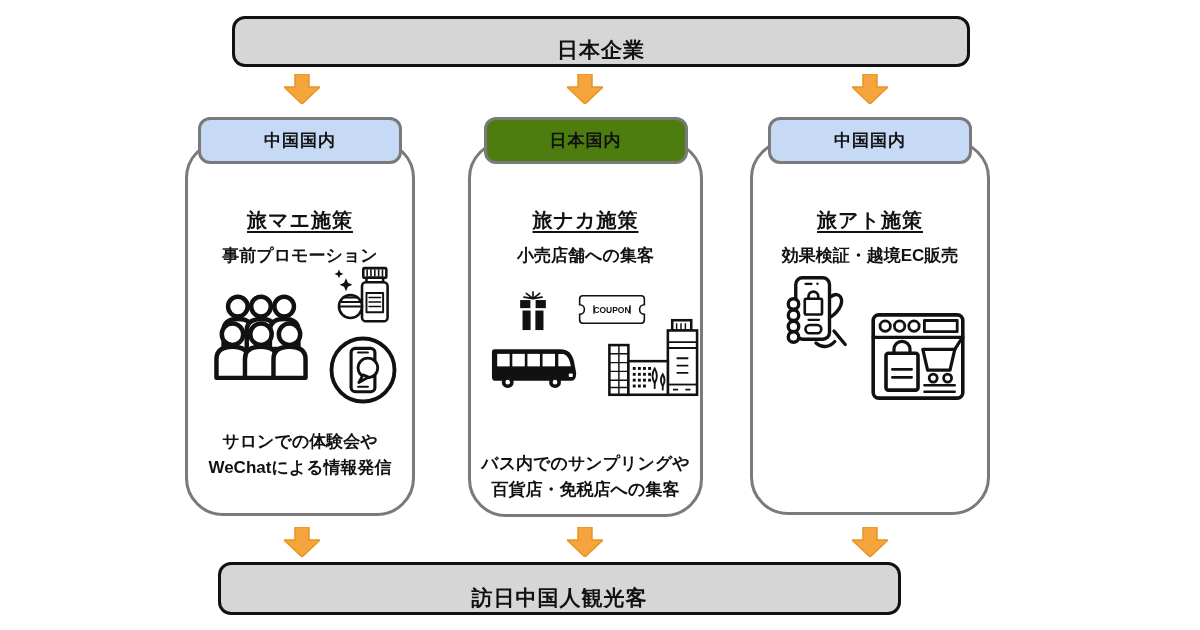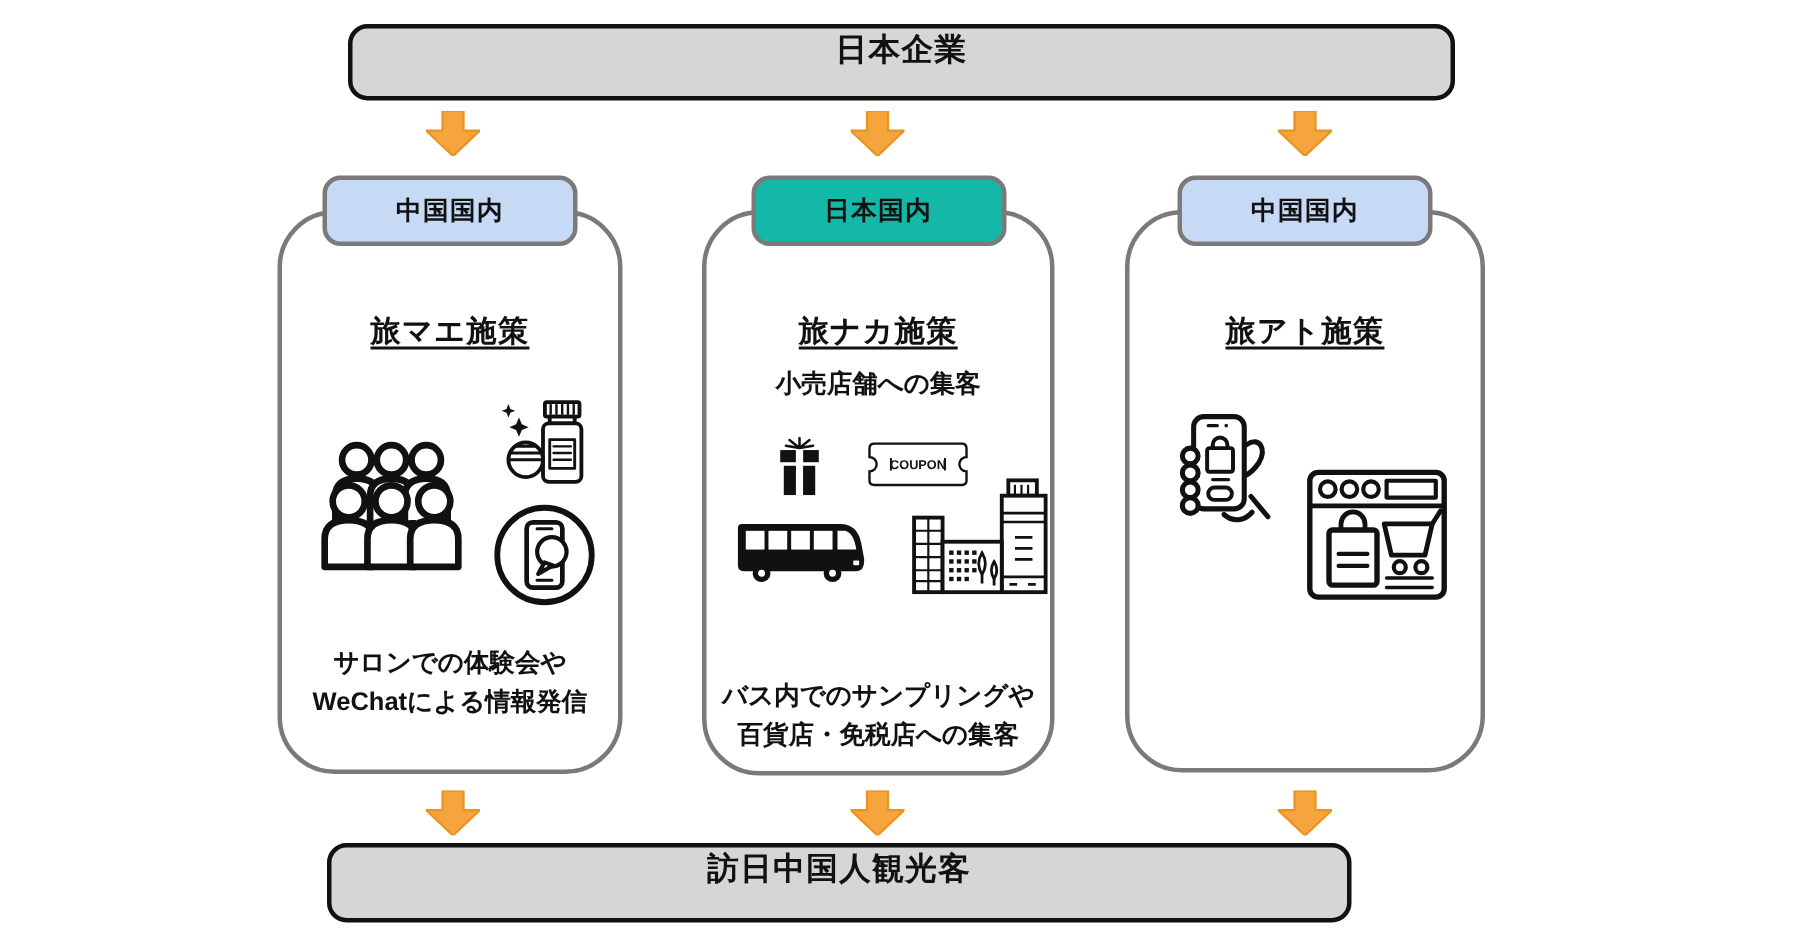--- a/index.html
+++ b/index.html
@@ -1,38 +1,38 @@
 <!DOCTYPE html>
 <html><head>
 <meta charset="utf-8">
 <style>
   * { margin:0; padding:0; box-sizing:border-box; }
   html,body { background:#ffffff; }
   body { font-family:"Liberation Sans","DejaVu Sans",sans-serif; font-weight:700; color:#111; }
   .canvas { position:relative; width:1200px; height:630px; background:#fff; overflow:hidden; }
 
   .endbox { position:absolute; background:#d6d6d6; border:3.5px solid #111;
-            border-radius:13px; display:flex; align-items:flex-start; justify-content:center;
+            border-radius:13px; display:flex; align-items:flex-end; justify-content:center;
             font-size:21px; letter-spacing:1px; }
   .endbox-top { left:232px; top:16px; width:738px; height:51px; }
   .endbox-bottom { left:218px; top:562px; width:683px; height:53px; }
 
   .arrow { position:absolute; width:36px; height:30px; }
 
   .card { position:absolute; background:#fff; border:3px solid #7a7a7a; border-radius:38px; }
   .card-1 { left:185px; top:140px; width:230px; height:376px; }
   .card-2 { left:468px; top:140px; width:235px; height:377px; }
   .card-3 { left:750px; top:140px; width:240px; height:375px; }
 
   .badge { position:absolute; top:-26px; left:50%; transform:translateX(-50%);
-           width:170px; height:47px; border:3px solid #7a7a7a; border-radius:12px;
+           width:204px; height:47px; border:3px solid #7a7a7a; border-radius:12px;
            display:flex; align-items:center; justify-content:center; font-size:17px;
            letter-spacing:1px; z-index:2; }
   .badge-blue { background:#c6d9f5; }
-  .badge-yellow { background:#14b8a6;text-align:right; }
+  .badge-yellow { background:#4d7c0f;text-align:right; }
 
   .card-title { margin-top:64px; text-align:center; font-size:20px; letter-spacing:1px;
                 text-decoration:underline; text-underline-offset:4px; text-decoration-thickness:2px; }
   .card-subtitle { margin-top:9px; text-align:center; font-size:17px; line-height:26px; }
   .desc { position:absolute; left:0; width:100%; text-align:center; font-size:17px; line-height:26px; }
 
   .icon { position:absolute; }
   .icon svg { display:block; width:100%; height:100%; }
 </style>
 </head>
@@ -52,20 +52,23 @@
   </svg>
   <svg class="arrow" style="left:852px;top:74px" viewBox="0 0 36 30">
     <polygon points="11,0 25,0 25,13 36,13 18,30 0,13 11,13" fill="#f6a43e" stroke="#e8951f" stroke-width="1.5"></polygon>
   </svg>
 
   <div class="card card-1">
     <div class="badge badge-blue">
       <span>中国国内</span>
     </div>
     <div class="card-title">旅マエ施策</div>
+    <div class="card-subtitle">
+      <div>事前プロモーション</div>
+    </div>
 
     <div class="icon" style="left:24px;top:146px;width:98px;height:94px">
       <svg viewBox="0 0 110 100">
         <g stroke="#111" stroke-width="5" fill="#fff" stroke-linecap="round" stroke-linejoin="round">
           <path d="M13,62 V44 Q13,31 29,31 Q45,31 45,44 V62"></path>
             <circle cx="29" cy="17" r="11"></circle>
           <path d="M39,62 V44 Q39,31 55,31 Q71,31 71,44 V62"></path>
             <circle cx="55" cy="17" r="11"></circle>
           <path d="M65,62 V44 Q65,31 81,31 Q97,31 97,44 V62"></path>
             <circle cx="81" cy="17" r="11"></circle>
@@ -204,20 +207,23 @@
       <div>バス内でのサンプリングや</div>
       <div>百貨店・免税店への集客</div>
     </div>
   </div>
 
   <div class="card card-3">
     <div class="badge badge-blue">
       <span>中国国内</span>
     </div>
     <div class="card-title">旅アト施策</div>
+    <div class="card-subtitle">
+      <div>効果検証・越境EC販売</div>
+    </div>
 
     <div class="icon" style="left:22px;top:131px;width:76px;height:84px">
       <svg viewBox="0 0 100 112">
         <g stroke="#111" stroke-width="4.5" fill="#fff" stroke-linecap="round" stroke-linejoin="round">
           <path d="M74 30 C86 22 92 34 85 46 C81 52 76 56 72 58"></path>
           <path d="M78 76 L93 94" fill="none"></path>
           <path d="M54 92 C62 99 72 98 79 90" fill="none"></path>
           <rect x="27" y="5" width="45" height="82" rx="9"></rect>
           <path d="M40 13 H48" stroke-width="3"></path>
           <circle cx="56" cy="13" r="1.6" fill="#111" stroke="none"></circle>

